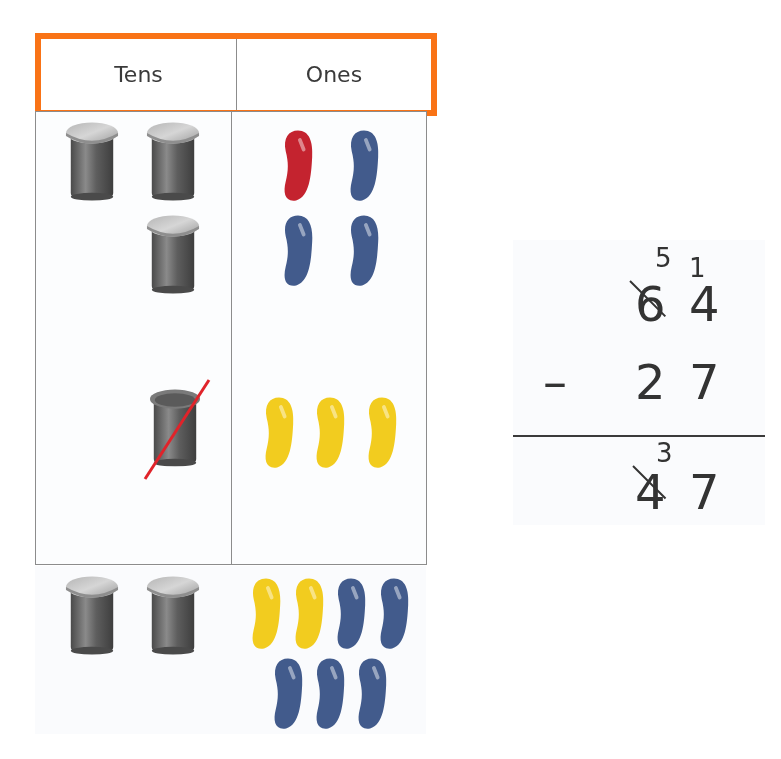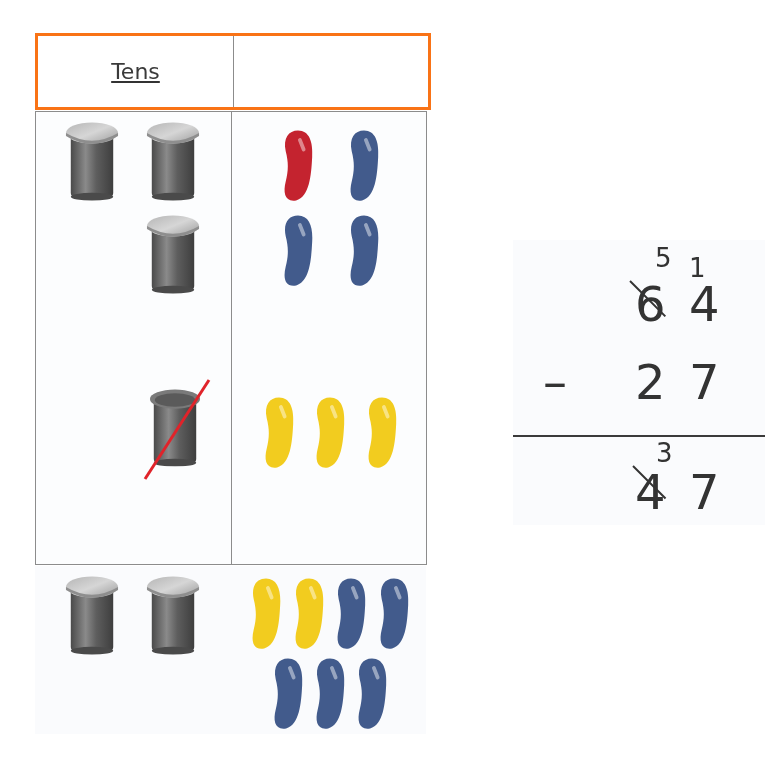--- a/index.html
+++ b/index.html
@@ -1,19 +1,19 @@
 <!DOCTYPE html>
 <html><head>
 <meta charset="utf-8">
 <style>
   html, body { margin:0; padding:0; background:#ffffff; }
   body { width:781px; height:759px; position:relative; overflow:hidden;
          font-family:"DejaVu Sans", sans-serif; color:#333; }
   .table-header { position:absolute; left:35px; top:33px; width:390px; height:71px;
-                  border:3px solid #f97316; background:#fff; display:flex;text-decoration:underline; }
+                  border:6px solid #f97316; background:#fff; display:flex; }
   .table-header .hcell { flex:0 0 auto; display:flex; align-items:center; justify-content:center;
                          font-size:22px; color:#3a3a3a; }
   .table-header .hcell.tens { width:195px; border-right:1px solid #8c8c8c; }
   .table-header .hcell.ones { width:194px; }
   .table-body { position:absolute; left:35px; top:111px; width:390px; height:452px;
                 border:1px solid #8c8c8c; background:#fcfdfe; }
   .table-body .divider { position:absolute; left:195px; top:0; width:1px; height:100%; background:#8c8c8c; }
   .result-area { position:absolute; left:35px; top:566px; width:391px; height:168px; background:#fafbfd; }
   .item { position:absolute; }
   .math-panel { position:absolute; left:513px; top:240px; width:252px; height:285px; background:#fafbfd; }
@@ -52,20 +52,21 @@
     </symbol>
     <symbol id="bean" viewBox="0 0 36 78">
       <path d="M18 2 C30 2 34 14 33 30 C32 50 30 72 16 76 C4 78 2 68 5 56 C8 44 8 36 5 24 C2 10 8 2 18 2 Z" fill="currentColor"></path>
       <path d="M20 12 L24 22" stroke="rgba(255,255,255,0.45)" stroke-width="4" stroke-linecap="round"></path>
     </symbol>
   </defs>
 </svg>
 
 <div class="table-header">
   <div class="hcell tens">Tens</div>
+  <div class="hcell ones">Ones</div>
 </div>
 
 <div class="table-body">
   <div class="divider"></div>
 </div>
 
 <svg class="item" style="left:65px;top:120px" width="54" height="82">
     <use href="#cup"></use>
   </svg>
 <svg class="item" style="left:146px;top:120px" width="54" height="82">

